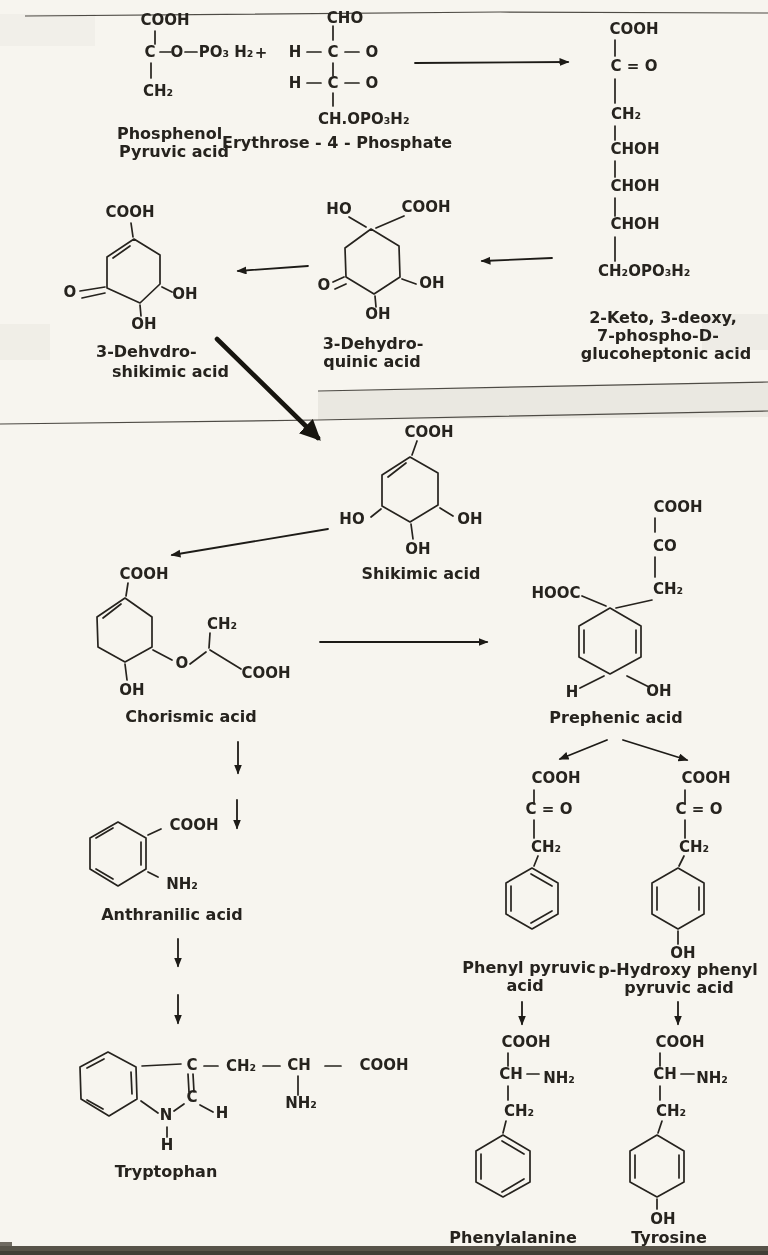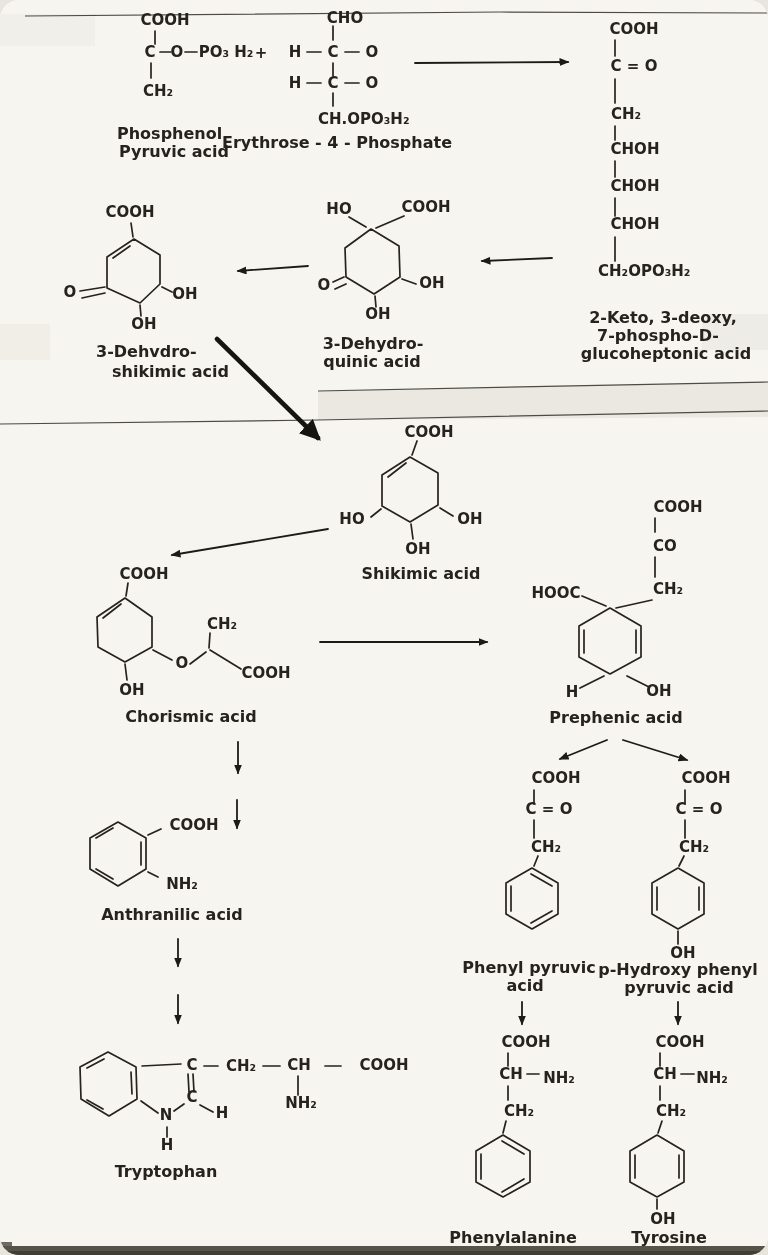--- a/index.html
+++ b/index.html
@@ -1,16 +1,16 @@
 <!DOCTYPE html>
 <html><head>
 <meta charset="utf-8">
 <style>
   html,body{margin:0;padding:0;background:#e8e5df;}
-  .page{position:relative;width:768px;height:1255px;background:#f7f5ef;overflow:hidden;border-radius:19px;}
+  .page{position:relative;width:768px;height:1255px;background:#f7f5ef;overflow:hidden;}
   svg{display:block;}
   .bond{stroke:#26231e;stroke-width:1.7;fill:none;stroke-linecap:round;stroke-linejoin:round;}
   .arrow{stroke:#1d1b17;stroke-width:1.8;fill:none;stroke-linecap:round;}
   .arrow-thick{stroke:#17150f;stroke-width:4.6;fill:none;stroke-linecap:round;}
   .seam{stroke:#4e4b45;stroke-width:1.2;fill:none;}
   text{font-family:"DejaVu Sans","Liberation Sans",sans-serif;fill:#26231e;}
   .f{font-size:15px;font-weight:700;}
   .n{font-size:16px;font-weight:700;}
   .mid{text-anchor:middle;}
   .st{text-anchor:start;}

